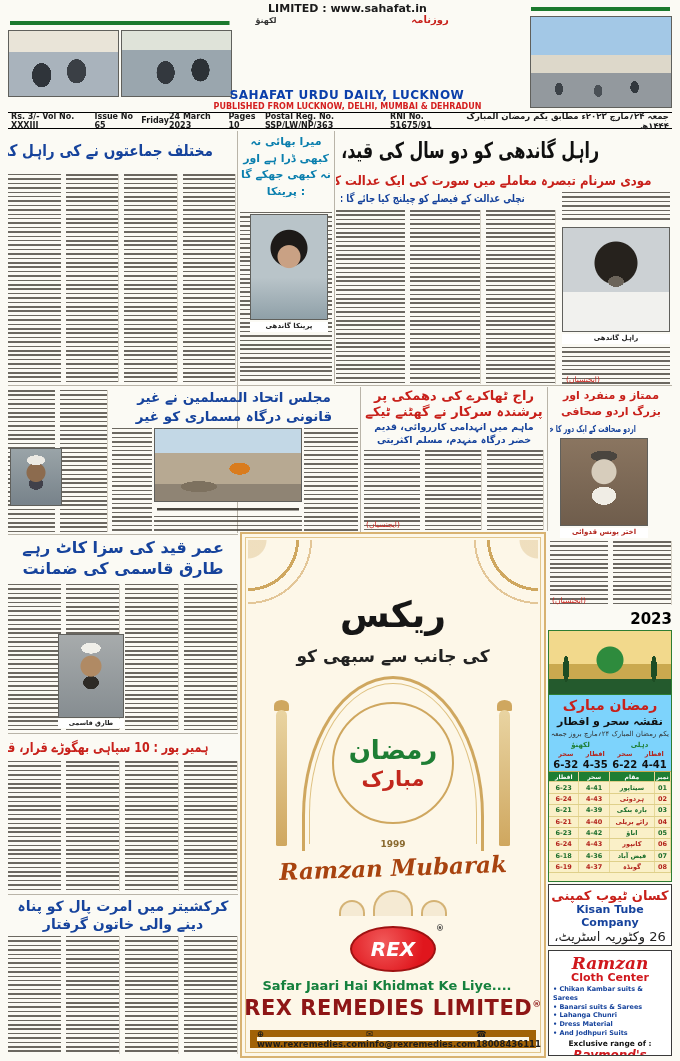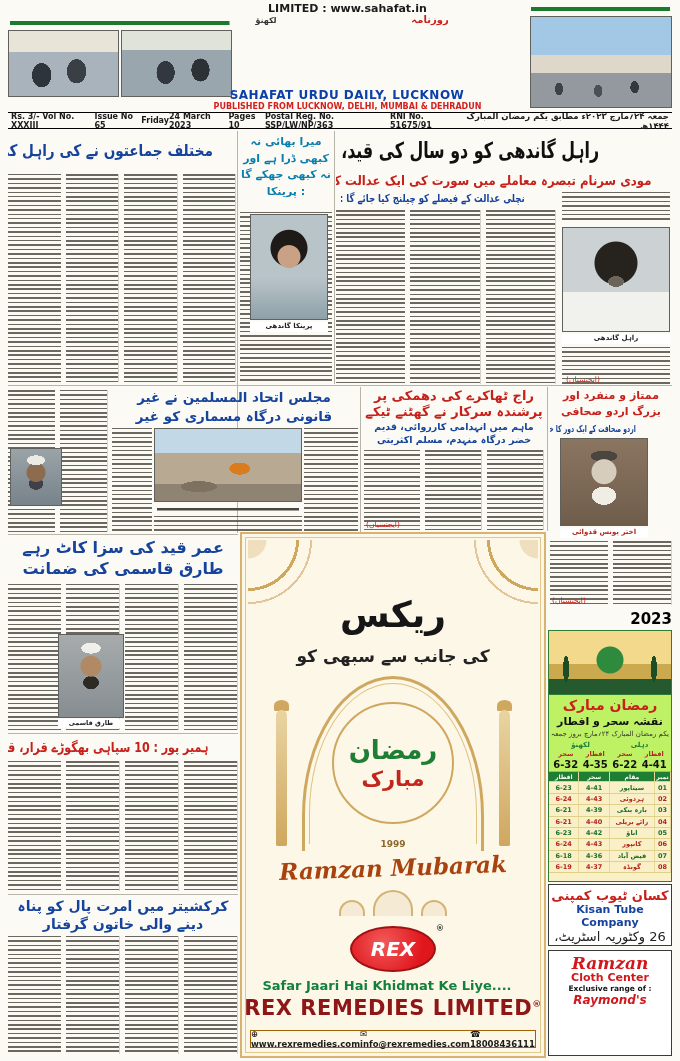--- a/index.html
+++ b/index.html
@@ -35,24 +35,24 @@
   .arch .a2{position:absolute;inset:7px;border:1px solid #dec07f;border-bottom:none;border-radius:84px 84px 0 0/130px 130px 0 0}
   .medal{position:absolute;left:50%;transform:translateX(-50%);top:26px;width:122px;height:122px;border-radius:50%;
     border:2px solid #cfa75f;background:#fdf7e8;display:flex;flex-direction:column;align-items:center;justify-content:center;gap:2px}
   .minar{position:absolute;top:176px;width:11px;height:136px;background:linear-gradient(#e9d4a2,#cfa75f);border-radius:6px 6px 2px 2px}
   .mdome{position:absolute;top:166px;width:15px;height:11px;background:#cfa75f;border-radius:50% 50% 10% 10%}
   .domes{position:absolute;left:0;right:0;top:354px;display:flex;justify-content:center;align-items:flex-end;gap:8px;height:28px}
   .dome{border:2px solid #d4b274;border-bottom:none;border-radius:20px 20px 0 0;background:rgba(212,178,116,.18)}
   .rexlogo{position:absolute;left:50%;transform:translateX(-50%);top:392px;width:86px;height:46px;border-radius:50%;
     background:radial-gradient(circle at 38% 35%,#f15a5a,#e0161d 70%);display:flex;align-items:center;justify-content:center;
     color:#fff;font-weight:bold;font-style:italic;font-size:20px;border:2px solid #9e1212}
-  .contact{position:absolute;left:8px;right:8px;top:496px;height:18px;border:1px solid #a16207;display:flex;align-items:center;
+  .contact{position:absolute;left:8px;right:8px;top:496px;height:18px;border:7px solid #a16207;display:flex;align-items:center;
     justify-content:space-around;font-size:8.5px;font-weight:bold}
   
-  #ramzanad{position:absolute;left:548px;top:630px;width:124px;height:252px;border:1px solid #2e7d32;background:#bef264}
+  #ramzanad{position:absolute;left:548px;top:630px;width:124px;height:252px;border:1px solid #2e7d32;background:#7dd3fc}
   .sumrow{position:absolute;left:2px;right:2px;display:flex}
   .sumrow .li{flex:1;text-align:center}
   .ttable{background:#faf0c8;border-top:1px solid #caa94f}
   .trow{display:flex;border-bottom:1px solid #dfd08a}
   .tcell{flex:1;text-align:center;font-size:6.5px;font-weight:bold;color:#1d6e2c;padding:1.2px 0;border-right:1px solid #e6d897}
   .tcell:first-child{flex:0 0 16px}
   .tcell:nth-child(2){flex:1.5}
   .trow.thead .tcell{background:#1e7e34;color:#fff;font-size:6px}
   .trow:nth-child(odd):not(.thead) .tcell{color:#b3261e}
   
@@ -374,18 +374,25 @@
   <div class="sidead" style="top:884px;height:62px;padding-top:3px">
     <div class="urdu" style="font-size:13px;font-weight:bold;color:#c8211b">کسان ٹیوب کمپنی</div>
     <div style="font-size:11px;font-weight:bold;color:#16439c">Kisan Tube Company</div>
     <div class="urdu" style="font-size:13px;color:#222;margin-top:0">26 وکٹوریہ اسٹریٹ، لکھنؤ</div>
     <div style="font-size:10px;font-weight:bold;color:#111;margin-top:2px">9682222943, 9454887790</div>
   </div>
 
   <div class="sidead" style="top:950px;height:106px;padding-top:2px">
     <div style="font-size:17px;font-weight:bold;font-style:italic;color:#d0181d;font-family:'DejaVu Serif','Liberation Serif',serif">Ramzan</div>
     <div style="font-size:11px;font-weight:bold;color:#d0181d;margin-top:-2px">Cloth Center</div>
+    <div style="font-size:6.5px;color:#16439c;text-align:left;padding:1px 4px;font-weight:bold">
+        <div class="li">• Chikan Kambar suits &amp; Sarees</div>
+        <div class="li">• Banarsi suits &amp; Sarees</div>
+        <div class="li">• Lahanga Chunri</div>
+        <div class="li">• Dress Material</div>
+        <div class="li">• And Jodhpuri Suits</div>
+      </div>
     <div style="font-size:7.5px;font-weight:bold;color:#111">Exclusive range of :</div>
     <div style="font-size:12px;font-weight:bold;font-style:italic;color:#d0181d">Raymond's</div>
 
   </div>
 
 </div>
 
 </body></html>

